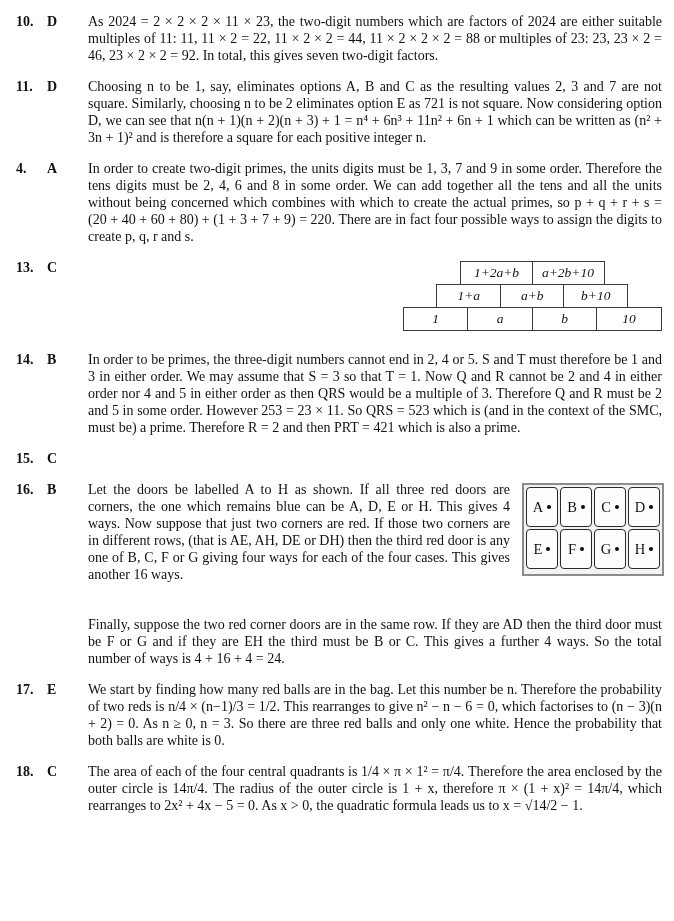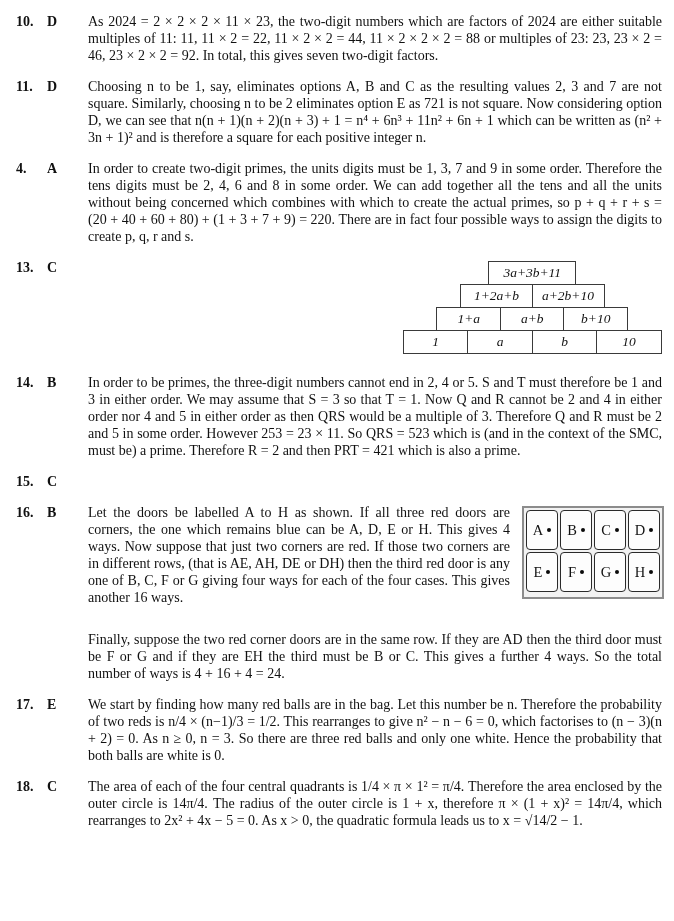--- a/index.html
+++ b/index.html
@@ -37,21 +37,21 @@
     font-weight: bold;
   }
   .qbody {
     flex: 1;
     text-align: justify;
   }
   .qbody p {
     margin: 0;
   }
   .qbody p + p {
-    margin-top: 25px;
+    margin-top: 33px;
   }
 
   
   .pyramid {
     float: right;
     margin: 2px 0px 6px 12px;
   }
   .prow {
     display: flex;
     justify-content: center;
@@ -140,23 +140,20 @@
       <p>In order to create two-digit primes, the units digits must be 1, 3, 7 and 9 in some order. Therefore the tens digits must be 2, 4, 6 and 8 in some order. We can add together all the tens and all the units without being concerned which combines with which to create the actual primes, so p + q + r + s = (20 + 40 + 60 + 80) + (1 + 3 + 7 + 9) = 220. There are in fact four possible ways to assign the digits to create p, q, r and s.</p>
     </div>
   </div>
 
   <div class="item">
     <div class="qnum">13.</div>
     <div class="qans">C</div>
     <div class="qbody">
       <div class="pyramid">
         <div class="prow">
-          <div class="brick bw1">3a+3b+11</div>
-        </div>
-        <div class="prow">
           <div class="brick bw2">1+2a+b</div>
           <div class="brick bw2">a+2b+10</div>
         </div>
         <div class="prow">
           <div class="brick bw3">1+a</div>
           <div class="brick bw3">a+b</div>
           <div class="brick bw3">b+10</div>
         </div>
         <div class="prow">
           <div class="brick bw4">1</div>

